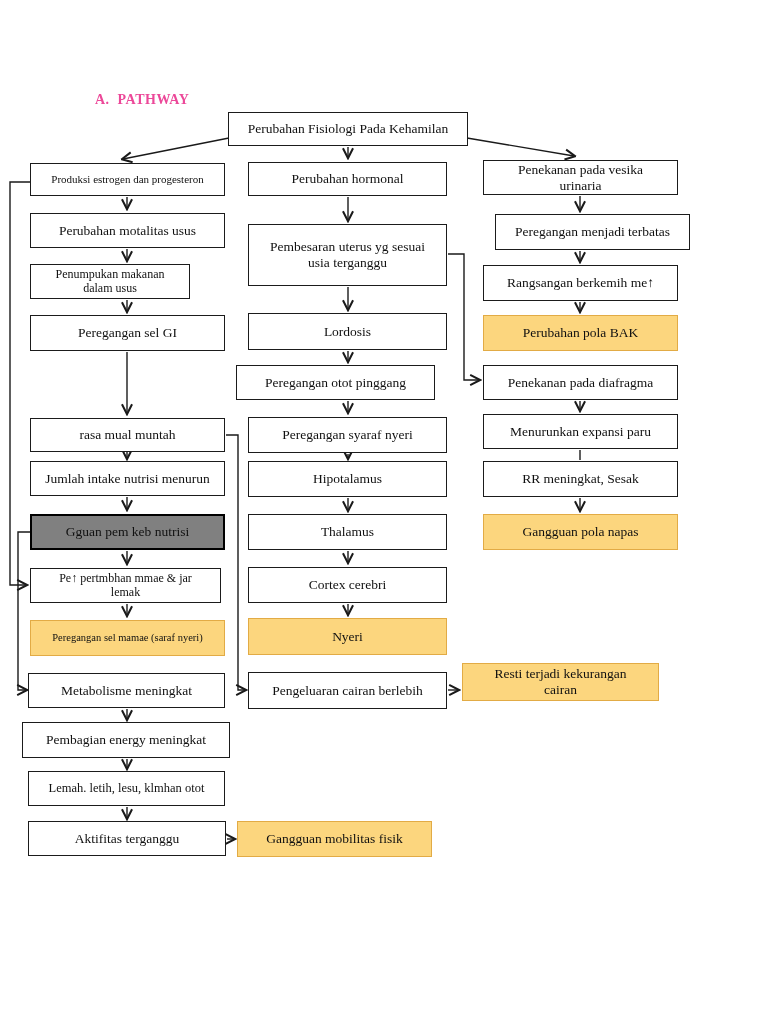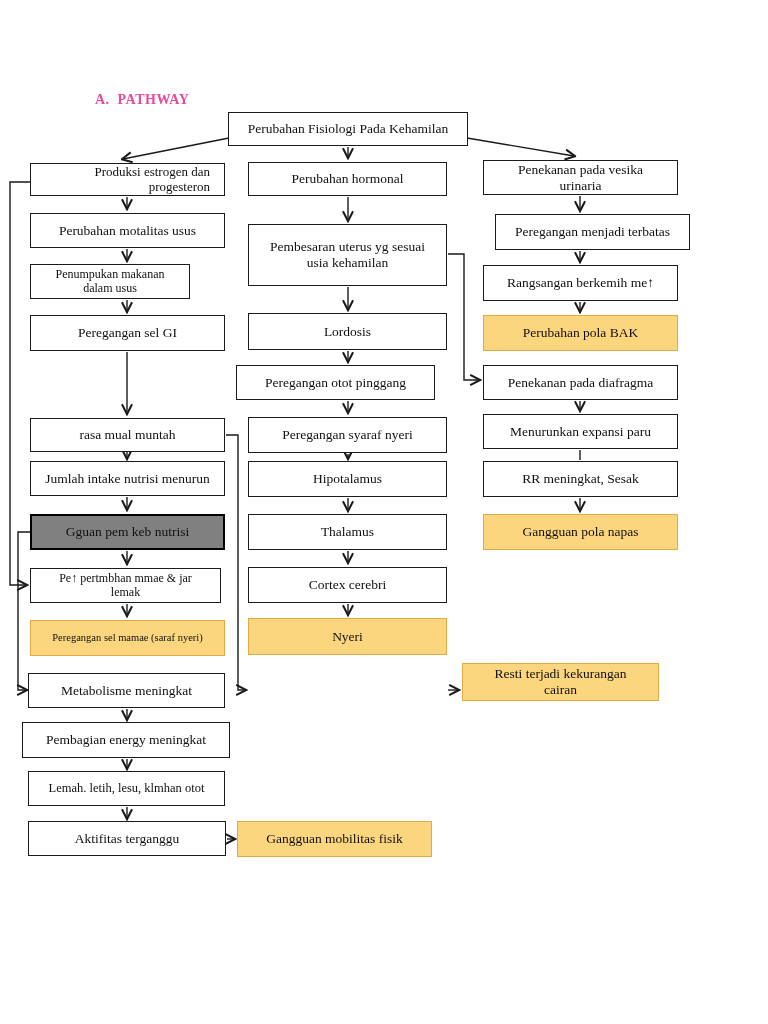--- a/index.html
+++ b/index.html
@@ -5,21 +5,21 @@
   html,body{margin:0;padding:0;background:#ffffff;}
   .page{position:relative;width:768px;height:1024px;background:#ffffff;overflow:hidden;
         font-family:"Liberation Serif",serif;color:#111;}
   .title{position:absolute;left:95px;top:92px;font-weight:bold;font-size:14px;
          letter-spacing:.5px;white-space:pre;color:#ec4899;}
   .node{position:absolute;box-sizing:border-box;border:1.8px solid #1b1b1b;background:#fff;
         display:flex;align-items:center;justify-content:center;text-align:center;
         font-size:13.5px;line-height:1.15;padding:2px 14px;color:#101010;}
   .hl{background:#fcd67e;border:1.5px solid #e2ab45;}
   .gray{background:#808080;border:2px solid #000;}
-  .f11{font-size:13px;text-align:right;}
+  .f11{font-size:11px;}
   .f12{font-size:12px;}
   .f125{font-size:12.5px;}
   .xs{font-size:10.5px;}
   svg.wires{position:absolute;left:0;top:0;pointer-events:none;}
 </style>
 </head>
 <body>
 
 <div class="page">
 
@@ -85,28 +85,29 @@
   <div class="node gray" style="left:30px;top:514px;width:195px;height:36px">Gguan pem keb nutrisi</div>
   <div class="node f12" style="left:30px;top:568px;width:191px;height:35px">Pe↑ pertmbhan mmae &amp; jar lemak</div>
   <div class="node hl xs" style="left:30px;top:620px;width:195px;height:36px">Peregangan sel mamae (saraf nyeri)</div>
   <div class="node" style="left:28px;top:673px;width:197px;height:35px">Metabolisme meningkat</div>
   <div class="node" style="left:22px;top:722px;width:208px;height:36px">Pembagian energy meningkat</div>
   <div class="node f125" style="left:28px;top:771px;width:197px;height:35px">Lemah. letih, lesu, klmhan otot</div>
   <div class="node" style="left:28px;top:821px;width:198px;height:35px">Aktifitas terganggu</div>
   <div class="node hl" style="left:237px;top:821px;width:195px;height:36px">Gangguan mobilitas fisik</div>
 
   <div class="node" style="left:248px;top:162px;width:199px;height:34px">Perubahan hormonal</div>
-  <div class="node" style="left:248px;top:224px;width:199px;height:62px">Pembesaran uterus yg sesuai usia kehamilan</div>
+  <div class="node" style="left:248px;top:224px;width:199px;height:62px">Pembesaran uterus yg sesuai usia terganggu</div>
   <div class="node" style="left:248px;top:313px;width:199px;height:37px">Lordosis</div>
   <div class="node" style="left:236px;top:365px;width:199px;height:35px">Peregangan otot pinggang</div>
   <div class="node" style="left:248px;top:417px;width:199px;height:36px">Peregangan syaraf nyeri</div>
   <div class="node" style="left:248px;top:461px;width:199px;height:36px">Hipotalamus</div>
   <div class="node" style="left:248px;top:514px;width:199px;height:36px">Thalamus</div>
   <div class="node" style="left:248px;top:567px;width:199px;height:36px">Cortex cerebri</div>
   <div class="node hl" style="left:248px;top:618px;width:199px;height:37px">Nyeri</div>
+  <div class="node" style="left:248px;top:672px;width:199px;height:37px">Pengeluaran cairan berlebih</div>
   <div class="node hl" style="left:462px;top:663px;width:197px;height:38px">Resti terjadi kekurangan cairan</div>
 
   <div class="node" style="left:483px;top:160px;width:195px;height:35px">Penekanan pada vesika urinaria</div>
   <div class="node" style="left:495px;top:214px;width:195px;height:36px">Peregangan menjadi terbatas</div>
   <div class="node" style="left:483px;top:265px;width:195px;height:36px">Rangsangan berkemih me↑</div>
   <div class="node hl" style="left:483px;top:315px;width:195px;height:36px">Perubahan pola BAK</div>
   <div class="node" style="left:483px;top:365px;width:195px;height:35px">Penekanan pada diafragma</div>
   <div class="node" style="left:483px;top:414px;width:195px;height:35px">Menurunkan expansi paru</div>
   <div class="node" style="left:483px;top:461px;width:195px;height:36px">RR meningkat, Sesak</div>
   <div class="node hl" style="left:483px;top:514px;width:195px;height:36px">Gangguan pola napas</div>

